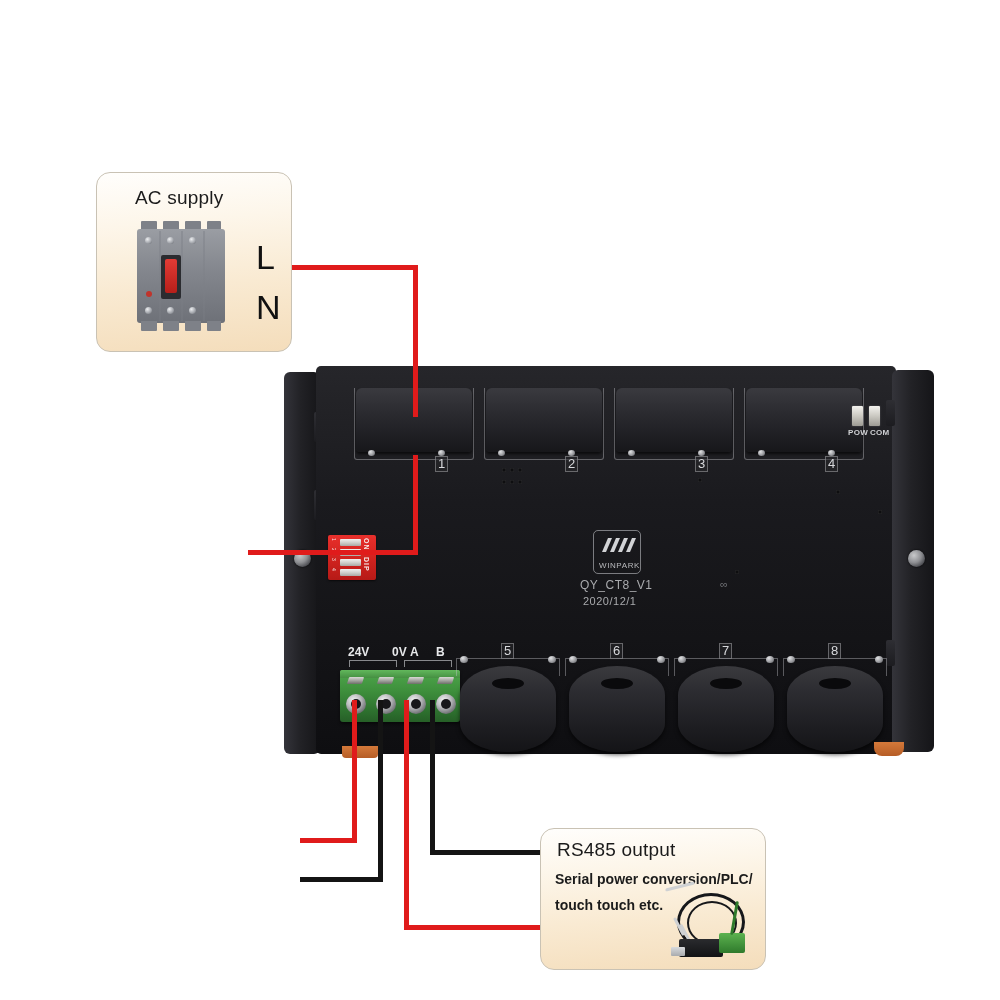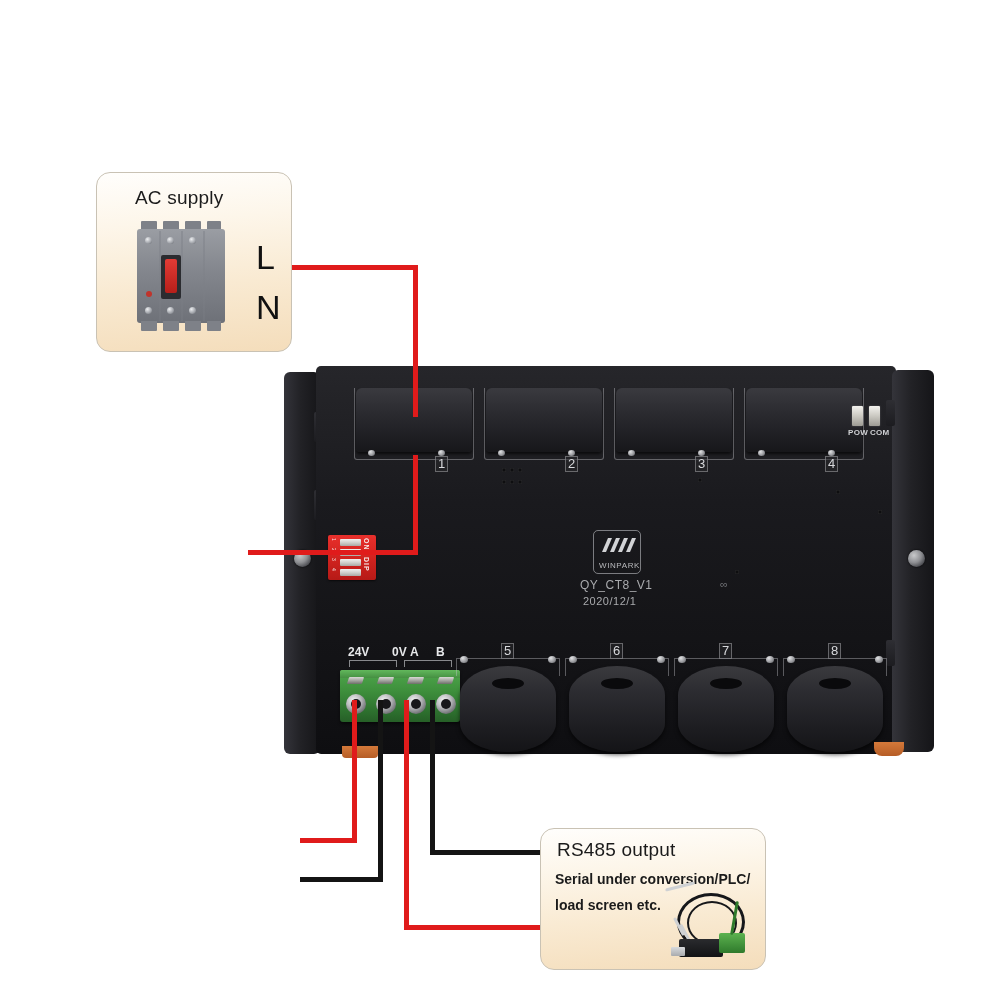--- a/index.html
+++ b/index.html
@@ -452,22 +452,22 @@
     </div>
   </div>
 
   <div class="callout-sub" style="left:256px;top:238px;font-size:34px;font-weight:400;color:#111;z-index:50;">L</div>
   <div class="callout-sub" style="left:256px;top:288px;font-size:34px;font-weight:400;color:#111;z-index:50;">N</div>
 
 
 
   <div class="callout" style="left:540px;top:828px;width:226px;height:142px;">
     <div class="callout-title" style="left:16px;top:10px;font-size:19px;">RS485 output</div>
-    <div class="callout-sub" style="left:14px;top:42px;font-size:14px;">Serial under conversion/PLC/</div>
-    <div class="callout-sub" style="left:14px;top:68px;font-size:14px;">load screen etc.</div>
+    <div class="callout-sub" style="left:14px;top:42px;font-size:14px;">Serial power conversion/PLC/</div>
+    <div class="callout-sub" style="left:14px;top:68px;font-size:14px;">touch touch etc.</div>
 
     <div style="position:absolute;left:122px;top:50px;width:98px;height:84px;">
       <div class="cbl-w" style="left:14px;top:14px;width:62px;height:52px;"></div>
       <div class="cbl-w" style="left:24px;top:22px;width:46px;height:40px;border-width:2px;"></div>
       <div class="cbl-grey" style="left:2px;top:6px;width:30px;height:3px;transform:rotate(-14deg);"></div>
       <div class="cbl-grey" style="left:6px;top:46px;width:20px;height:3px;transform:rotate(62deg);"></div>
       <div class="cbl-grey" style="left:13px;top:52px;width:18px;height:3px;transform:rotate(62deg);"></div>
       <div class="cbl-blk" style="left:16px;top:60px;width:44px;height:18px;"></div>
       <div class="cbl-usb" style="left:8px;top:68px;width:14px;height:9px;"></div>
       <div class="cbl-grn" style="left:56px;top:54px;width:26px;height:20px;"></div>

